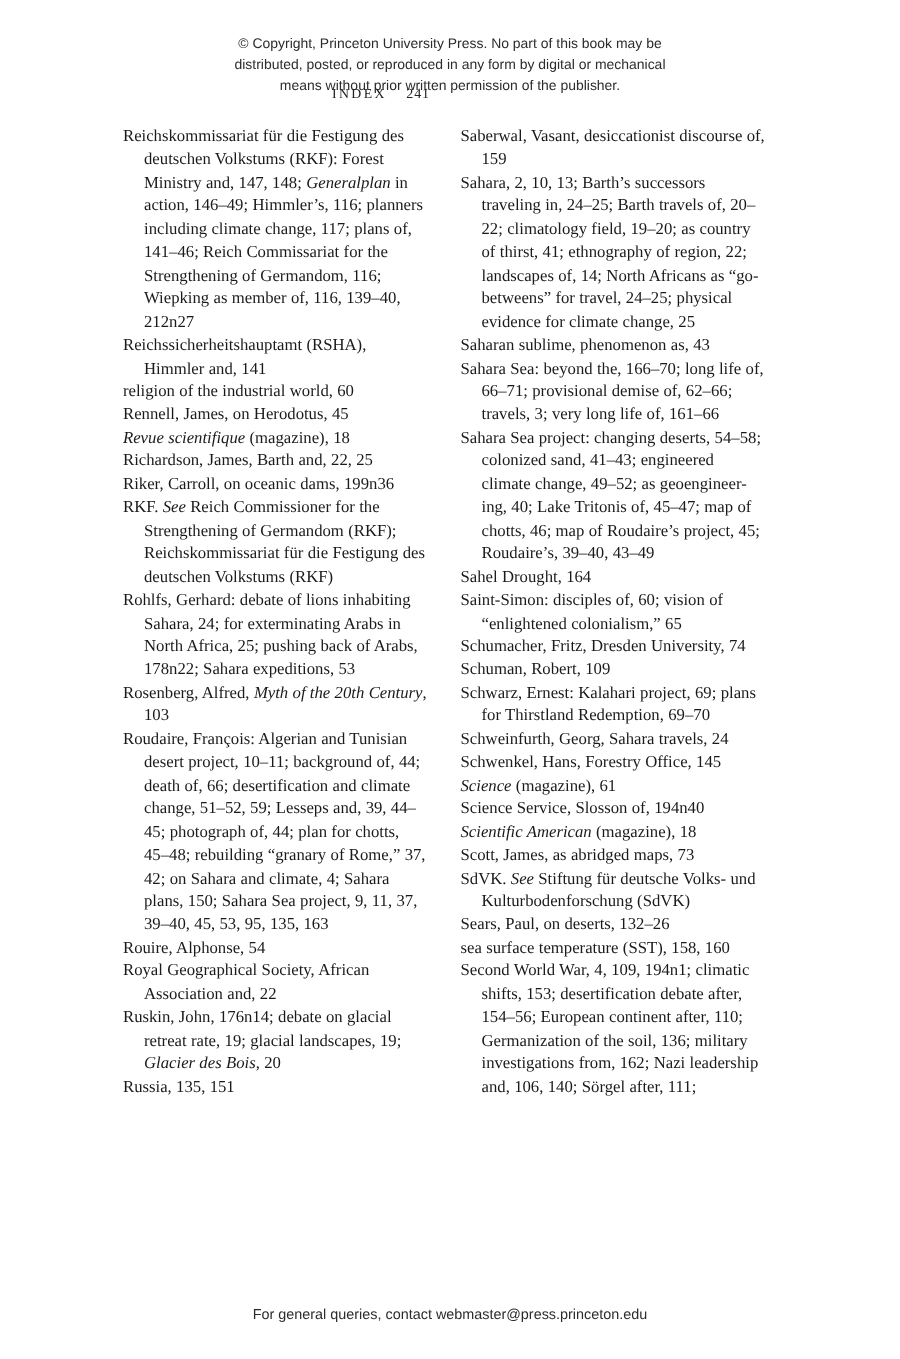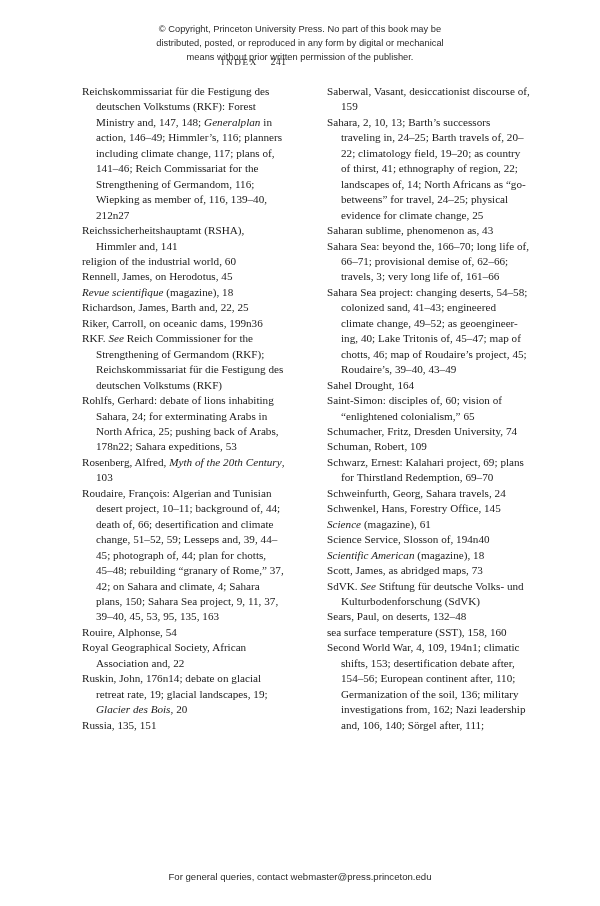--- a/index.html
+++ b/index.html
@@ -65,21 +65,21 @@
   .index-column {
     position: absolute;
     top: 0;
     width: 203px;
     font-size: 11.15px;
     line-height: 15.45px;
     text-align: left;
     color: #1a1a1a;
   }
   #index-column-left  { left: 82px; }
-  #index-column-right { left: 307px; margin-left: 20px; }
+  #index-column-right { left: 307px; }
 
   .index-entry {
     margin: 0 0 0 0;
     padding-left: 14px;
     text-indent: -14px;
     -webkit-hyphens: none;
     hyphens: none;
     word-spacing: 0.1px;
   }
   .index-entry i {
@@ -141,21 +141,21 @@
       <p class="index-entry">Schumacher, Fritz, Dresden University, 74</p>
       <p class="index-entry">Schuman, Robert, 109</p>
       <p class="index-entry">Schwarz, Ernest: Kalahari project, 69; plans for Thirstland Redemption, 69–70</p>
       <p class="index-entry">Schweinfurth, Georg, Sahara travels, 24</p>
       <p class="index-entry">Schwenkel, Hans, Forestry Office, 145</p>
       <p class="index-entry"><i>Science</i> (magazine), 61</p>
       <p class="index-entry">Science Service, Slosson of, 194n40</p>
       <p class="index-entry"><i>Scientific American</i> (magazine), 18</p>
       <p class="index-entry">Scott, James, as abridged maps, 73</p>
       <p class="index-entry">SdVK. <i>See</i> Stiftung für deutsche Volks- und Kulturbodenforschung (SdVK)</p>
-      <p class="index-entry">Sears, Paul, on deserts, 132–48</p>
+      <p class="index-entry">Sears, Paul, on deserts, 132–26</p>
       <p class="index-entry">sea surface temperature (SST), 158, 160</p>
       <p class="index-entry">Second World War, 4, 109, 194n1; climatic shifts, 153; desertification debate after, 154–56; European continent after, 110; Germanization of the soil, 136; military investigations from, 162; Nazi leadership and, 106, 140; Sörgel after, 111;</p>
     </div>
 </div>
 
 <div id="page-footer">
   <span>For general queries, contact webmaster@press.princeton.edu</span>
 </div>
 
 </body></html>

